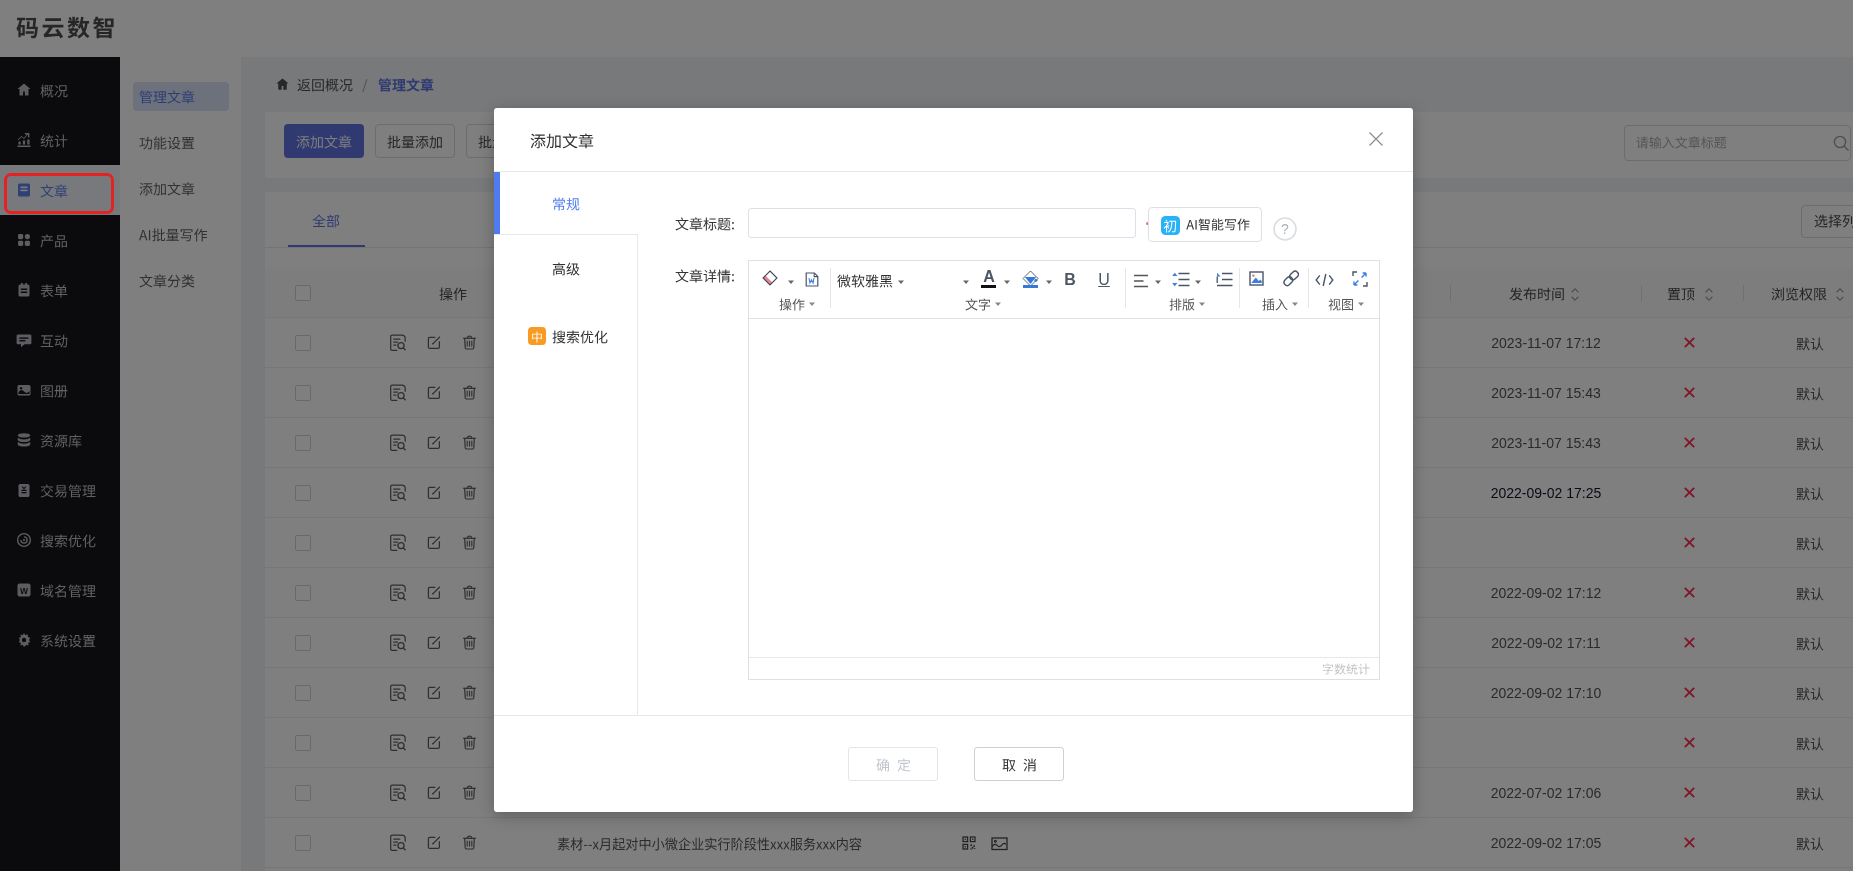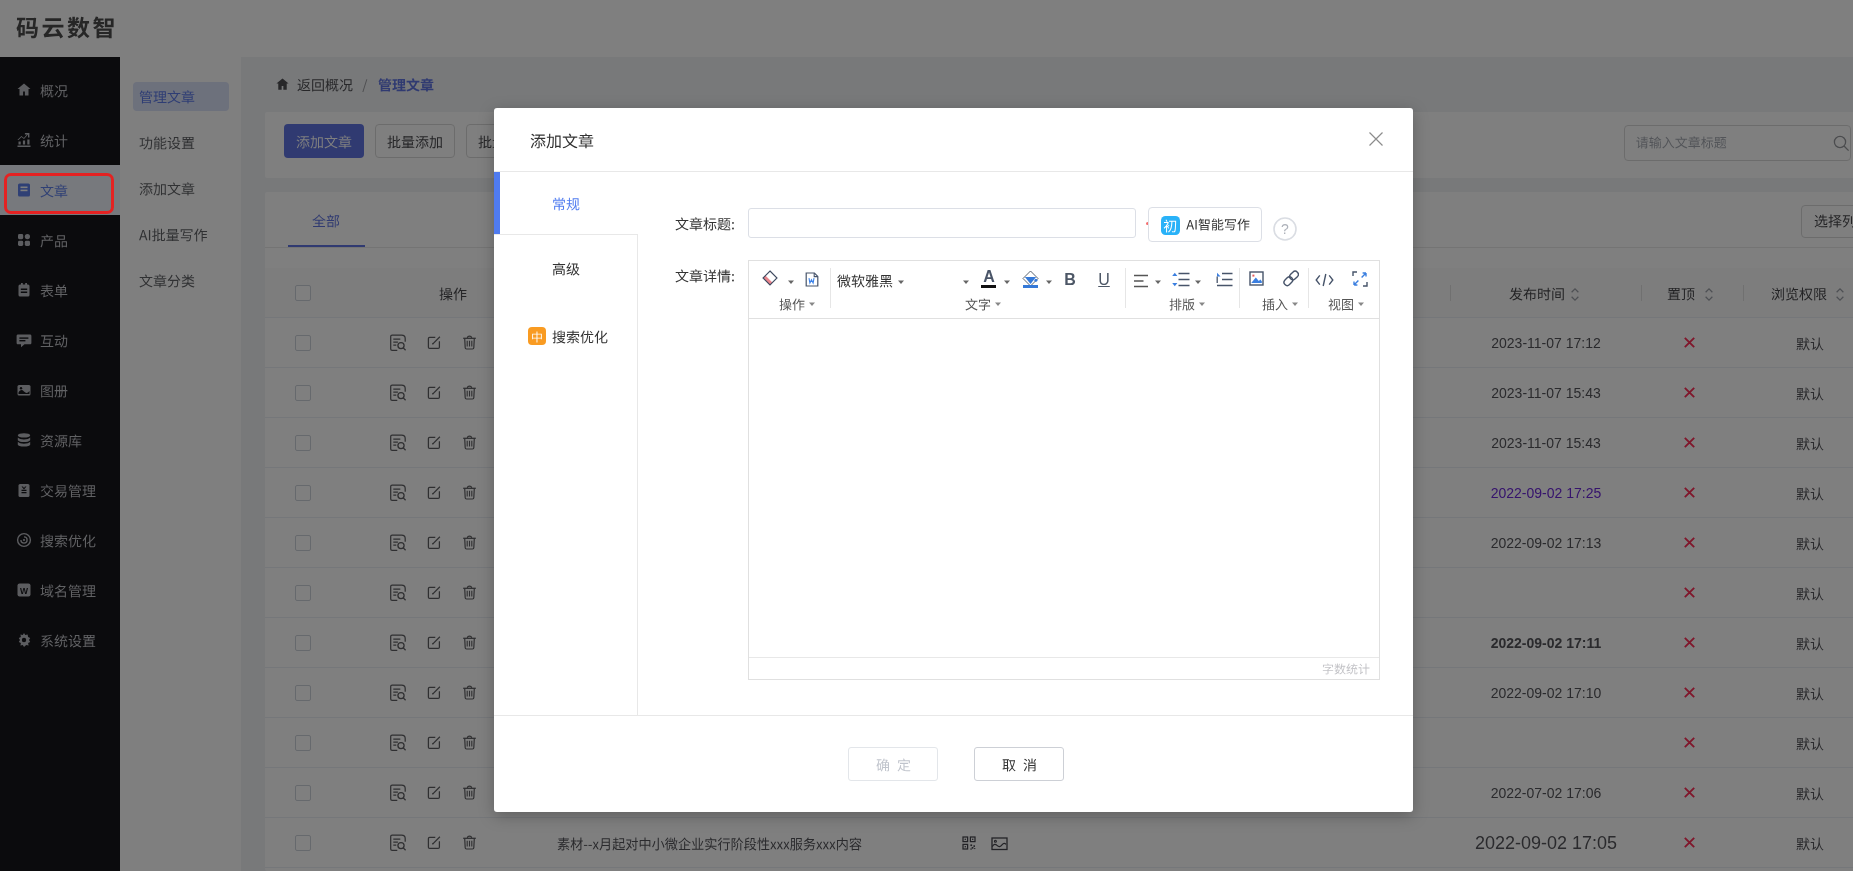--- a/index.html
+++ b/index.html
@@ -696,21 +696,21 @@
           <rect x="9.7" y="11" width="1.7" height="1.7"></rect>
           <rect x="12.2" y="12" width="1.1" height="1.1"></rect>
           <rect x="8.4" y="12.4" width="1.3" height="1.3"></rect>
         </g>
       </svg>
       <svg class="ab" style="left:991px;top:487px;" width="17" height="14" viewBox="0 0 17 14">
         <rect x="1" y="1" width="15" height="11.5" fill="none" stroke="#45454d" stroke-width="1.3"></rect>
         <circle cx="4.4" cy="4.3" r="1" fill="none" stroke="#45454d" stroke-width="1.1"></circle>
         <path d="M1.2 9.6C3 6.9 4.3 6.7 6 8.4 7.8 10.2 9.4 10 11.2 7.7c1.3-1.6 2.6-1.7 3.8-.4" fill="none" stroke="#45454d" stroke-width="1.2"></path>
       </svg>
-      <div class="ab" style="left:1546px;top:483.0px;width:400px;height:20px;line-height:20px;font-size:14px;color:#6d28d9;font-weight:400;text-align:center;margin-left:-200px;white-space:nowrap">2022-09-02 17:25</div>
+      <div class="ab" style="left:1546px;top:483.0px;width:400px;height:20px;line-height:20px;font-size:14px;color:#0f172a;font-weight:400;text-align:center;margin-left:-200px;white-space:nowrap">2022-09-02 17:25</div>
       <svg class="ab" style="left:1683px;top:486px;" width="13" height="13" viewBox="0 0 13 13">
         <path d="M1.8 1.8 11.2 11.2M11.2 1.8 1.8 11.2" stroke="#ff2e57" stroke-width="1.9"></path>
       </svg>
       <svg viewBox="0 -880 2000 1000" width="28.0" height="14" fill="#55555a" style="position:absolute;left:1796.0px;top:487.1px;">
         <use href="#g96" x="0"></use>
         <use href="#g97" x="1000"></use>
       </svg>
       <div class="ab " style="left:265px;top:518px;width:1600px;height:50px;border-bottom:1px solid #ebeef5;"></div>
       <div class="ab " style="left:295px;top:535px;width:16px;height:16px;background:#fff;border:1px solid #cdd2da;border-radius:2px;"></div>
       <svg class="ab" style="left:389px;top:534px;" width="18" height="18" viewBox="0 0 18 18">
@@ -775,21 +775,20 @@
           <rect x="9.7" y="11" width="1.7" height="1.7"></rect>
           <rect x="12.2" y="12" width="1.1" height="1.1"></rect>
           <rect x="8.4" y="12.4" width="1.3" height="1.3"></rect>
         </g>
       </svg>
       <svg class="ab" style="left:991px;top:537px;" width="17" height="14" viewBox="0 0 17 14">
         <rect x="1" y="1" width="15" height="11.5" fill="none" stroke="#45454d" stroke-width="1.3"></rect>
         <circle cx="4.4" cy="4.3" r="1" fill="none" stroke="#45454d" stroke-width="1.1"></circle>
         <path d="M1.2 9.6C3 6.9 4.3 6.7 6 8.4 7.8 10.2 9.4 10 11.2 7.7c1.3-1.6 2.6-1.7 3.8-.4" fill="none" stroke="#45454d" stroke-width="1.2"></path>
       </svg>
-      <div class="ab" style="left:1546px;top:533.0px;width:400px;height:20px;line-height:20px;font-size:14px;color:#55555a;font-weight:400;text-align:center;margin-left:-200px;white-space:nowrap">2022-09-02 17:13</div>
       <svg class="ab" style="left:1683px;top:536px;" width="13" height="13" viewBox="0 0 13 13">
         <path d="M1.8 1.8 11.2 11.2M11.2 1.8 1.8 11.2" stroke="#ff2e57" stroke-width="1.9"></path>
       </svg>
       <svg viewBox="0 -880 2000 1000" width="28.0" height="14" fill="#55555a" style="position:absolute;left:1796.0px;top:537.1px;">
         <use href="#g96" x="0"></use>
         <use href="#g97" x="1000"></use>
       </svg>
       <div class="ab " style="left:265px;top:568px;width:1600px;height:50px;border-bottom:1px solid #ebeef5;"></div>
       <div class="ab " style="left:295px;top:585px;width:16px;height:16px;background:#fff;border:1px solid #cdd2da;border-radius:2px;"></div>
       <svg class="ab" style="left:389px;top:584px;" width="18" height="18" viewBox="0 0 18 18">
@@ -854,20 +853,21 @@
           <rect x="9.7" y="11" width="1.7" height="1.7"></rect>
           <rect x="12.2" y="12" width="1.1" height="1.1"></rect>
           <rect x="8.4" y="12.4" width="1.3" height="1.3"></rect>
         </g>
       </svg>
       <svg class="ab" style="left:991px;top:587px;" width="17" height="14" viewBox="0 0 17 14">
         <rect x="1" y="1" width="15" height="11.5" fill="none" stroke="#45454d" stroke-width="1.3"></rect>
         <circle cx="4.4" cy="4.3" r="1" fill="none" stroke="#45454d" stroke-width="1.1"></circle>
         <path d="M1.2 9.6C3 6.9 4.3 6.7 6 8.4 7.8 10.2 9.4 10 11.2 7.7c1.3-1.6 2.6-1.7 3.8-.4" fill="none" stroke="#45454d" stroke-width="1.2"></path>
       </svg>
+      <div class="ab" style="left:1546px;top:583.0px;width:400px;height:20px;line-height:20px;font-size:14px;color:#55555a;font-weight:400;text-align:center;margin-left:-200px;white-space:nowrap">2022-09-02 17:12</div>
       <svg class="ab" style="left:1683px;top:586px;" width="13" height="13" viewBox="0 0 13 13">
         <path d="M1.8 1.8 11.2 11.2M11.2 1.8 1.8 11.2" stroke="#ff2e57" stroke-width="1.9"></path>
       </svg>
       <svg viewBox="0 -880 2000 1000" width="28.0" height="14" fill="#55555a" style="position:absolute;left:1796.0px;top:587.1px;">
         <use href="#g96" x="0"></use>
         <use href="#g97" x="1000"></use>
       </svg>
       <div class="ab " style="left:265px;top:618px;width:1600px;height:50px;border-bottom:1px solid #ebeef5;"></div>
       <div class="ab " style="left:295px;top:635px;width:16px;height:16px;background:#fff;border:1px solid #cdd2da;border-radius:2px;"></div>
       <svg class="ab" style="left:389px;top:634px;" width="18" height="18" viewBox="0 0 18 18">
@@ -932,21 +932,21 @@
           <rect x="9.7" y="11" width="1.7" height="1.7"></rect>
           <rect x="12.2" y="12" width="1.1" height="1.1"></rect>
           <rect x="8.4" y="12.4" width="1.3" height="1.3"></rect>
         </g>
       </svg>
       <svg class="ab" style="left:991px;top:637px;" width="17" height="14" viewBox="0 0 17 14">
         <rect x="1" y="1" width="15" height="11.5" fill="none" stroke="#45454d" stroke-width="1.3"></rect>
         <circle cx="4.4" cy="4.3" r="1" fill="none" stroke="#45454d" stroke-width="1.1"></circle>
         <path d="M1.2 9.6C3 6.9 4.3 6.7 6 8.4 7.8 10.2 9.4 10 11.2 7.7c1.3-1.6 2.6-1.7 3.8-.4" fill="none" stroke="#45454d" stroke-width="1.2"></path>
       </svg>
-      <div class="ab" style="left:1546px;top:633.0px;width:400px;height:20px;line-height:20px;font-size:14px;color:#55555a;font-weight:700;text-align:center;margin-left:-200px;white-space:nowrap">2022-09-02 17:11</div>
+      <div class="ab" style="left:1546px;top:633.0px;width:400px;height:20px;line-height:20px;font-size:14px;color:#55555a;font-weight:400;text-align:center;margin-left:-200px;white-space:nowrap">2022-09-02 17:11</div>
       <svg class="ab" style="left:1683px;top:636px;" width="13" height="13" viewBox="0 0 13 13">
         <path d="M1.8 1.8 11.2 11.2M11.2 1.8 1.8 11.2" stroke="#ff2e57" stroke-width="1.9"></path>
       </svg>
       <svg viewBox="0 -880 2000 1000" width="28.0" height="14" fill="#55555a" style="position:absolute;left:1796.0px;top:637.1px;">
         <use href="#g96" x="0"></use>
         <use href="#g97" x="1000"></use>
       </svg>
       <div class="ab " style="left:265px;top:668px;width:1600px;height:50px;border-bottom:1px solid #ebeef5;"></div>
       <div class="ab " style="left:295px;top:685px;width:16px;height:16px;background:#fff;border:1px solid #cdd2da;border-radius:2px;"></div>
       <svg class="ab" style="left:389px;top:684px;" width="18" height="18" viewBox="0 0 18 18">
@@ -1247,21 +1247,21 @@
           <rect x="9.7" y="11" width="1.7" height="1.7"></rect>
           <rect x="12.2" y="12" width="1.1" height="1.1"></rect>
           <rect x="8.4" y="12.4" width="1.3" height="1.3"></rect>
         </g>
       </svg>
       <svg class="ab" style="left:991px;top:837px;" width="17" height="14" viewBox="0 0 17 14">
         <rect x="1" y="1" width="15" height="11.5" fill="none" stroke="#45454d" stroke-width="1.3"></rect>
         <circle cx="4.4" cy="4.3" r="1" fill="none" stroke="#45454d" stroke-width="1.1"></circle>
         <path d="M1.2 9.6C3 6.9 4.3 6.7 6 8.4 7.8 10.2 9.4 10 11.2 7.7c1.3-1.6 2.6-1.7 3.8-.4" fill="none" stroke="#45454d" stroke-width="1.2"></path>
       </svg>
-      <div class="ab" style="left:1546px;top:833.0px;width:400px;height:20px;line-height:20px;font-size:18px;color:#55555a;font-weight:400;text-align:center;margin-left:-200px;white-space:nowrap">2022-09-02 17:05</div>
+      <div class="ab" style="left:1546px;top:833.0px;width:400px;height:20px;line-height:20px;font-size:14px;color:#55555a;font-weight:400;text-align:center;margin-left:-200px;white-space:nowrap">2022-09-02 17:05</div>
       <svg class="ab" style="left:1683px;top:836px;" width="13" height="13" viewBox="0 0 13 13">
         <path d="M1.8 1.8 11.2 11.2M11.2 1.8 1.8 11.2" stroke="#ff2e57" stroke-width="1.9"></path>
       </svg>
       <svg viewBox="0 -880 2000 1000" width="28.0" height="14" fill="#55555a" style="position:absolute;left:1796.0px;top:837.1px;">
         <use href="#g96" x="0"></use>
         <use href="#g97" x="1000"></use>
       </svg>
     </div>
     <div class="ab" style="left:0;top:0;width:1853px;height:871px;background:rgba(0,0,0,0.5);z-index:10"></div>
     <div class="ab" style="left:0;top:0;width:1853px;height:871px;z-index:20">

